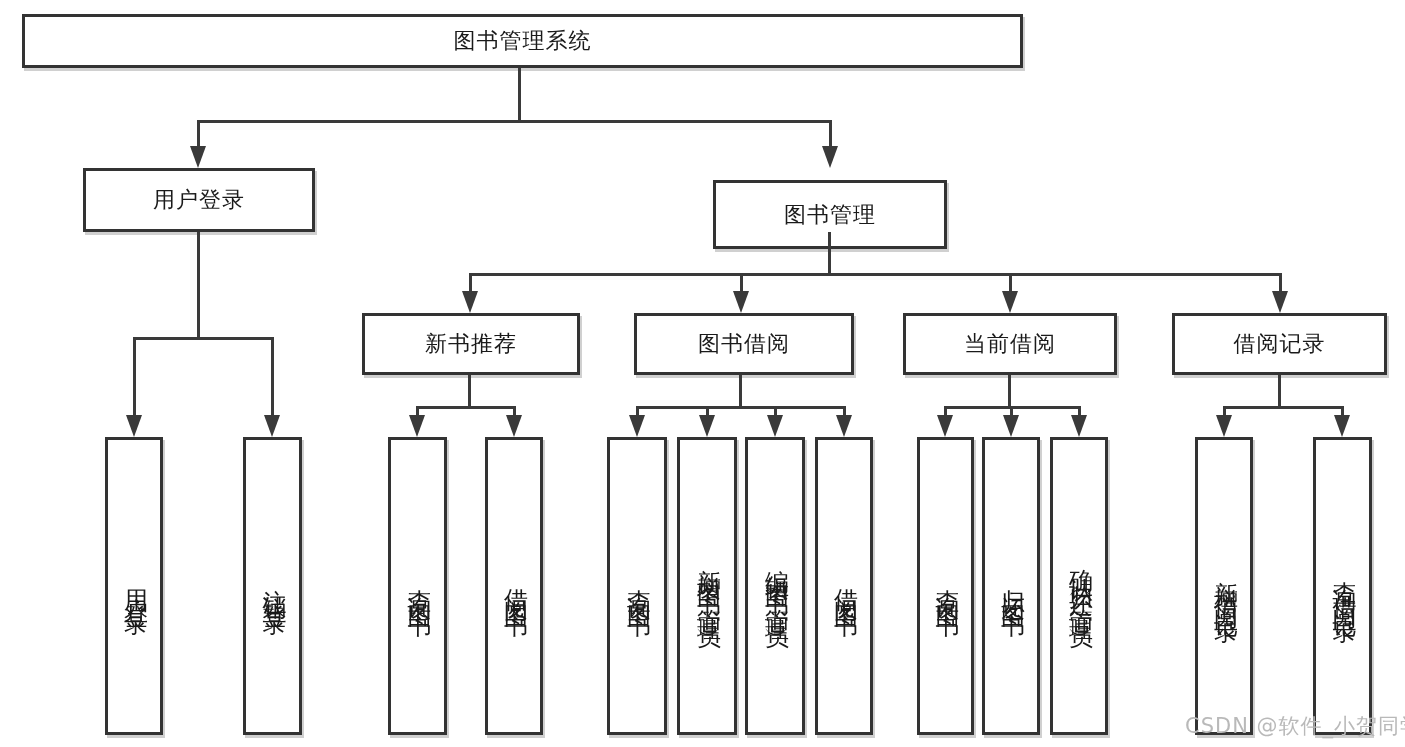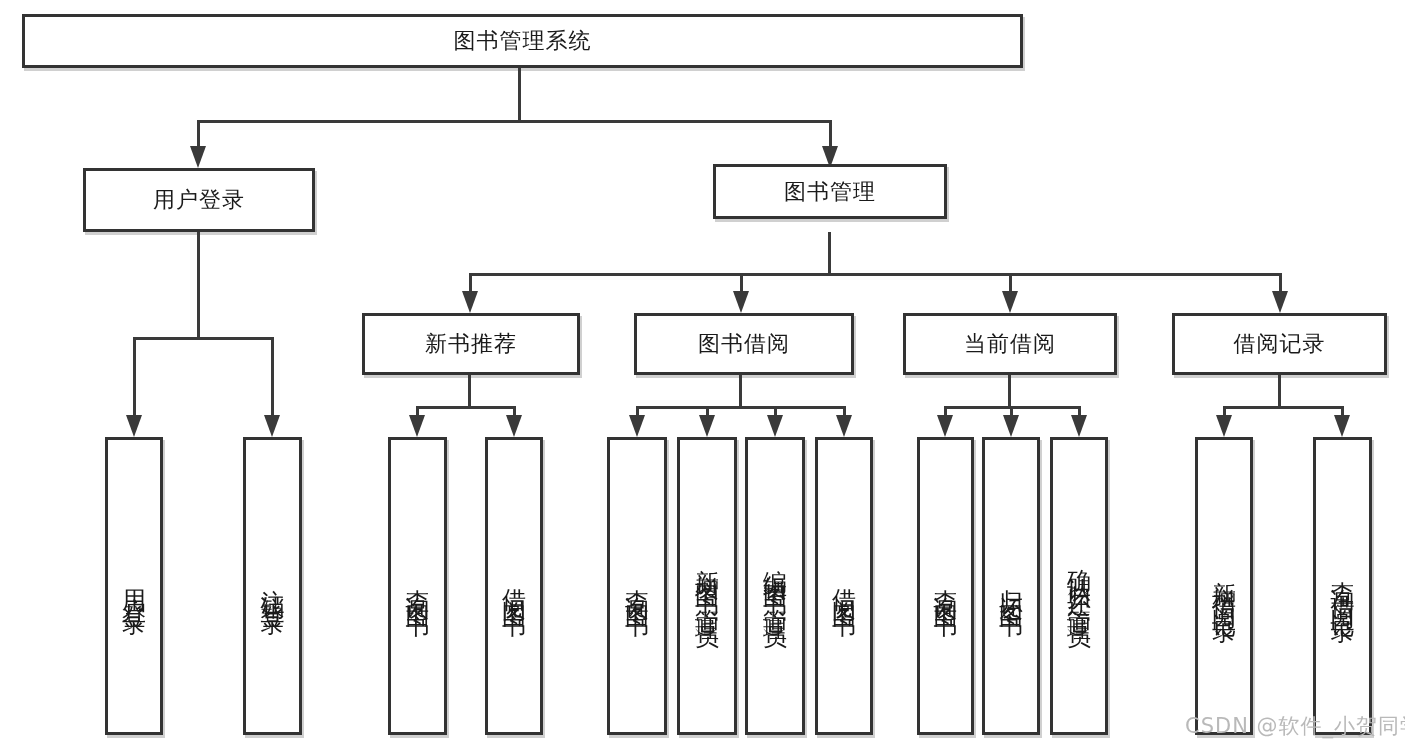--- a/index.html
+++ b/index.html
@@ -21,20 +21,21 @@
   }
   .box {
     position: absolute;
     background: #ffffff;
     border: 3px solid var(--border);
     box-shadow: 2px 3px 0 rgba(150,150,150,0.45);
     display: flex;
     align-items: center;
     justify-content: center;
     color: var(--text);
+    font-family: Liberation Mono, monospace;
   }
   .box .lbl-h {
     font-size: 22px;
     letter-spacing: 1px;
     white-space: nowrap;
   }
   .box .lbl-v {
     writing-mode: vertical-rl;
     font-size: 24px;
     letter-spacing: 8px;
@@ -90,21 +91,21 @@
     <div class="arrow-head"></div>
   </div>
   <div class="arrow" style="left:822px; top:120px; height:48px;">
     <div class="arrow-stem"></div>
     <div class="arrow-head"></div>
   </div>
 
   <div class="box" style="left:83px; top:168px; width:232px; height:64px;">
     <span class="lbl-h">用户登录</span>
   </div>
-  <div class="box" style="left:713px; top:164px; width:234px; height:55px;">
+  <div class="box" style="left:713px; top:180px; width:234px; height:69px;">
     <span class="lbl-h">图书管理</span>
   </div>
 
   <div class="vline" style="left:197px; top:232px; height:105px;"></div>
   <div class="hline" style="left:134px; top:337px; width:140px;"></div>
   <div class="arrow" style="left:126px; top:337px; height:100px;">
     <div class="arrow-stem"></div>
     <div class="arrow-head"></div>
   </div>
   <div class="arrow" style="left:264px; top:337px; height:100px;">

